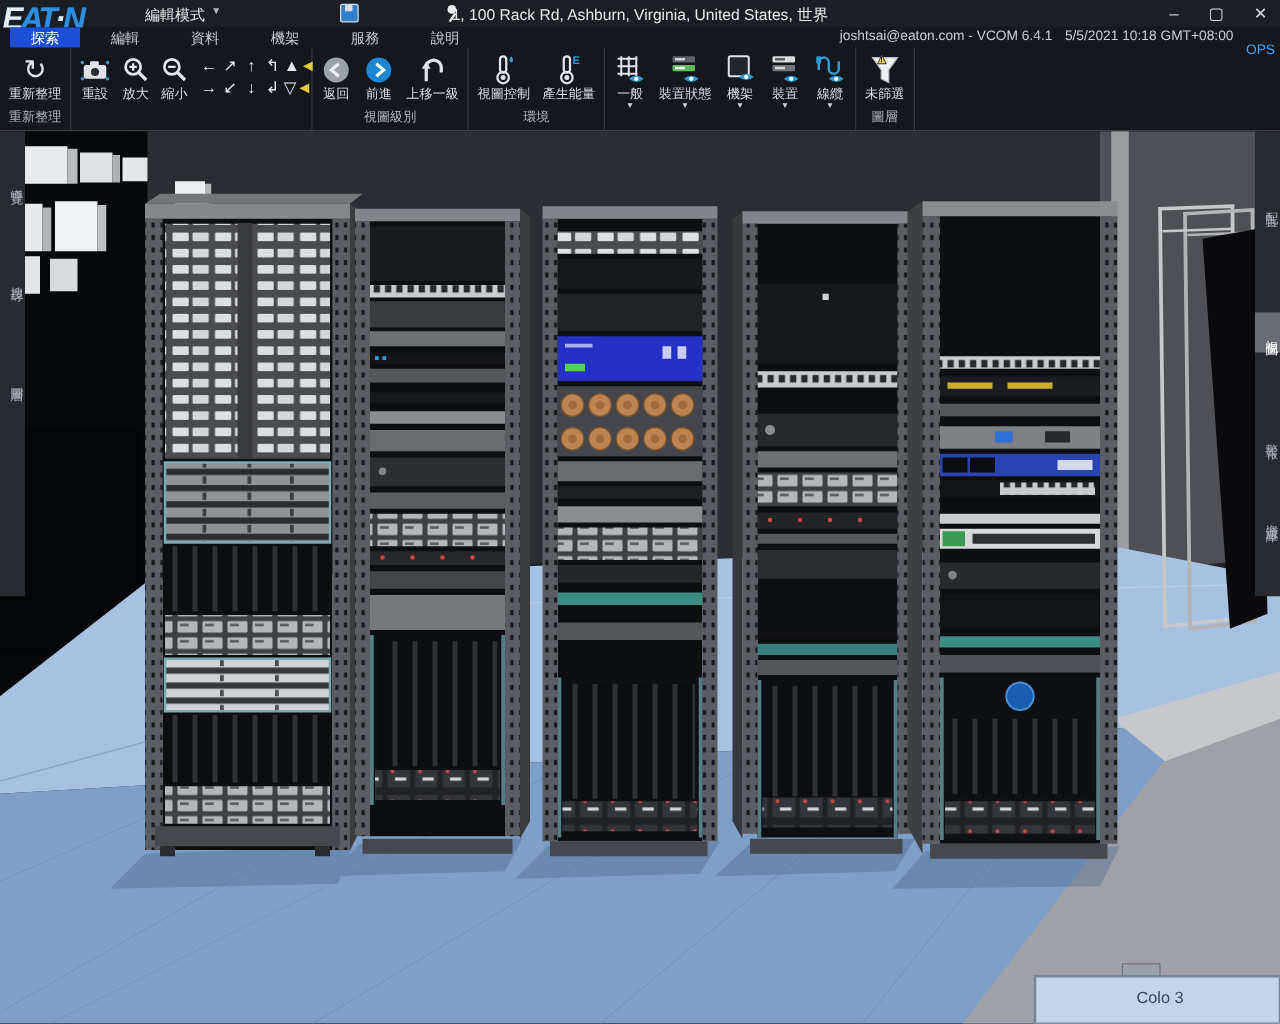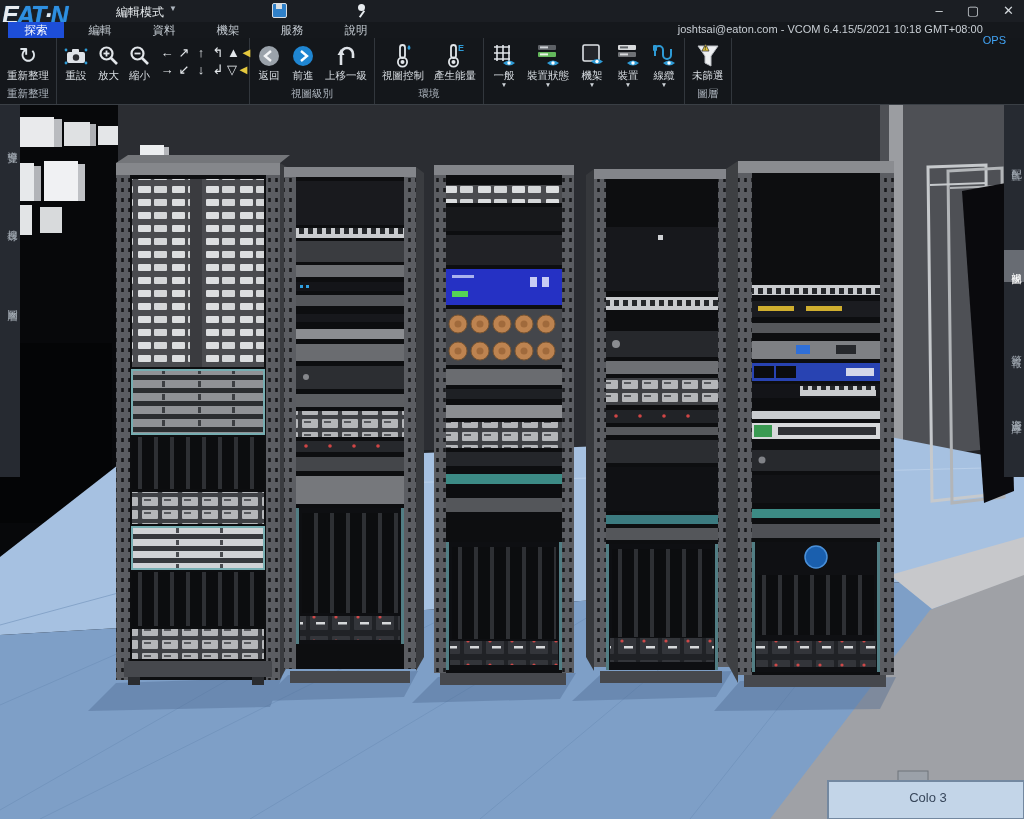--- a/index.html
+++ b/index.html
@@ -28,22 +28,22 @@
   .win-btns { position:absolute; right:10px; top:3px; display:flex; gap:24px;
               font-size:13px; color:#d5dade; }
   .win-btns span { cursor:default; }
 
   
   .menubar { position:relative; width:1024px; height:16px; background:#15181c;
              display:flex; align-items:stretch; }
   .mtab { min-width:56px; padding:0 10px; margin-left:8px; display:flex; align-items:center;
           justify-content:center; font-size:11.5px; color:#c2c9d0; cursor:default; }
   .mtab.active { background:#1d4ed8; color:#ffffff; }
-  .status { position:absolute; right:18px; top:1px; font-size:11px; color:#c9cfd5;
-            white-space:nowrap; display:flex; }
+  .status { position:absolute; right:4px; top:1px; font-size:11px; color:#c9cfd5;
+            white-space:nowrap; display:flex; gap:10px; }
   .status .ops { color:#42a4f5;margin-top:11px; }
 
   
   .ribbon { width:1024px; height:67px; background:#14171b; display:flex;
             border-bottom:1px solid #3a3f45; }
   .rgroup { display:flex; flex-direction:column; border-right:1px solid #32373d;
             padding:1px 2px 0 2px; }
   .rbtns { display:flex; flex:1; align-items:flex-start; }
   .rbtn { display:flex; flex-direction:column; align-items:center; padding:3px 5px 0 5px;
           cursor:default; }
@@ -72,20 +72,21 @@
 <body>
 
 <div class="titlebar">
   <span class="logo"><b>E</b>AT<b>·</b>N</span>
   <span class="mode-sel">
     <span>編輯模式</span>
     <span class="caret">▼</span>
   </span>
   <span class="tb-ic save-ic"></span>
   <span class="tb-ic pin-ic"></span>
+  <span class="win-title">1, 100 Rack Rd, Ashburn, Virginia, United States, 世界</span>
   <span class="win-btns">
     <span>–</span>
     <span>▢</span>
     <span>✕</span>
   </span>
 </div>
 
 <div class="menubar">
   <div class="mtab active">探索</div>
   <div class="mtab">編輯</div>

